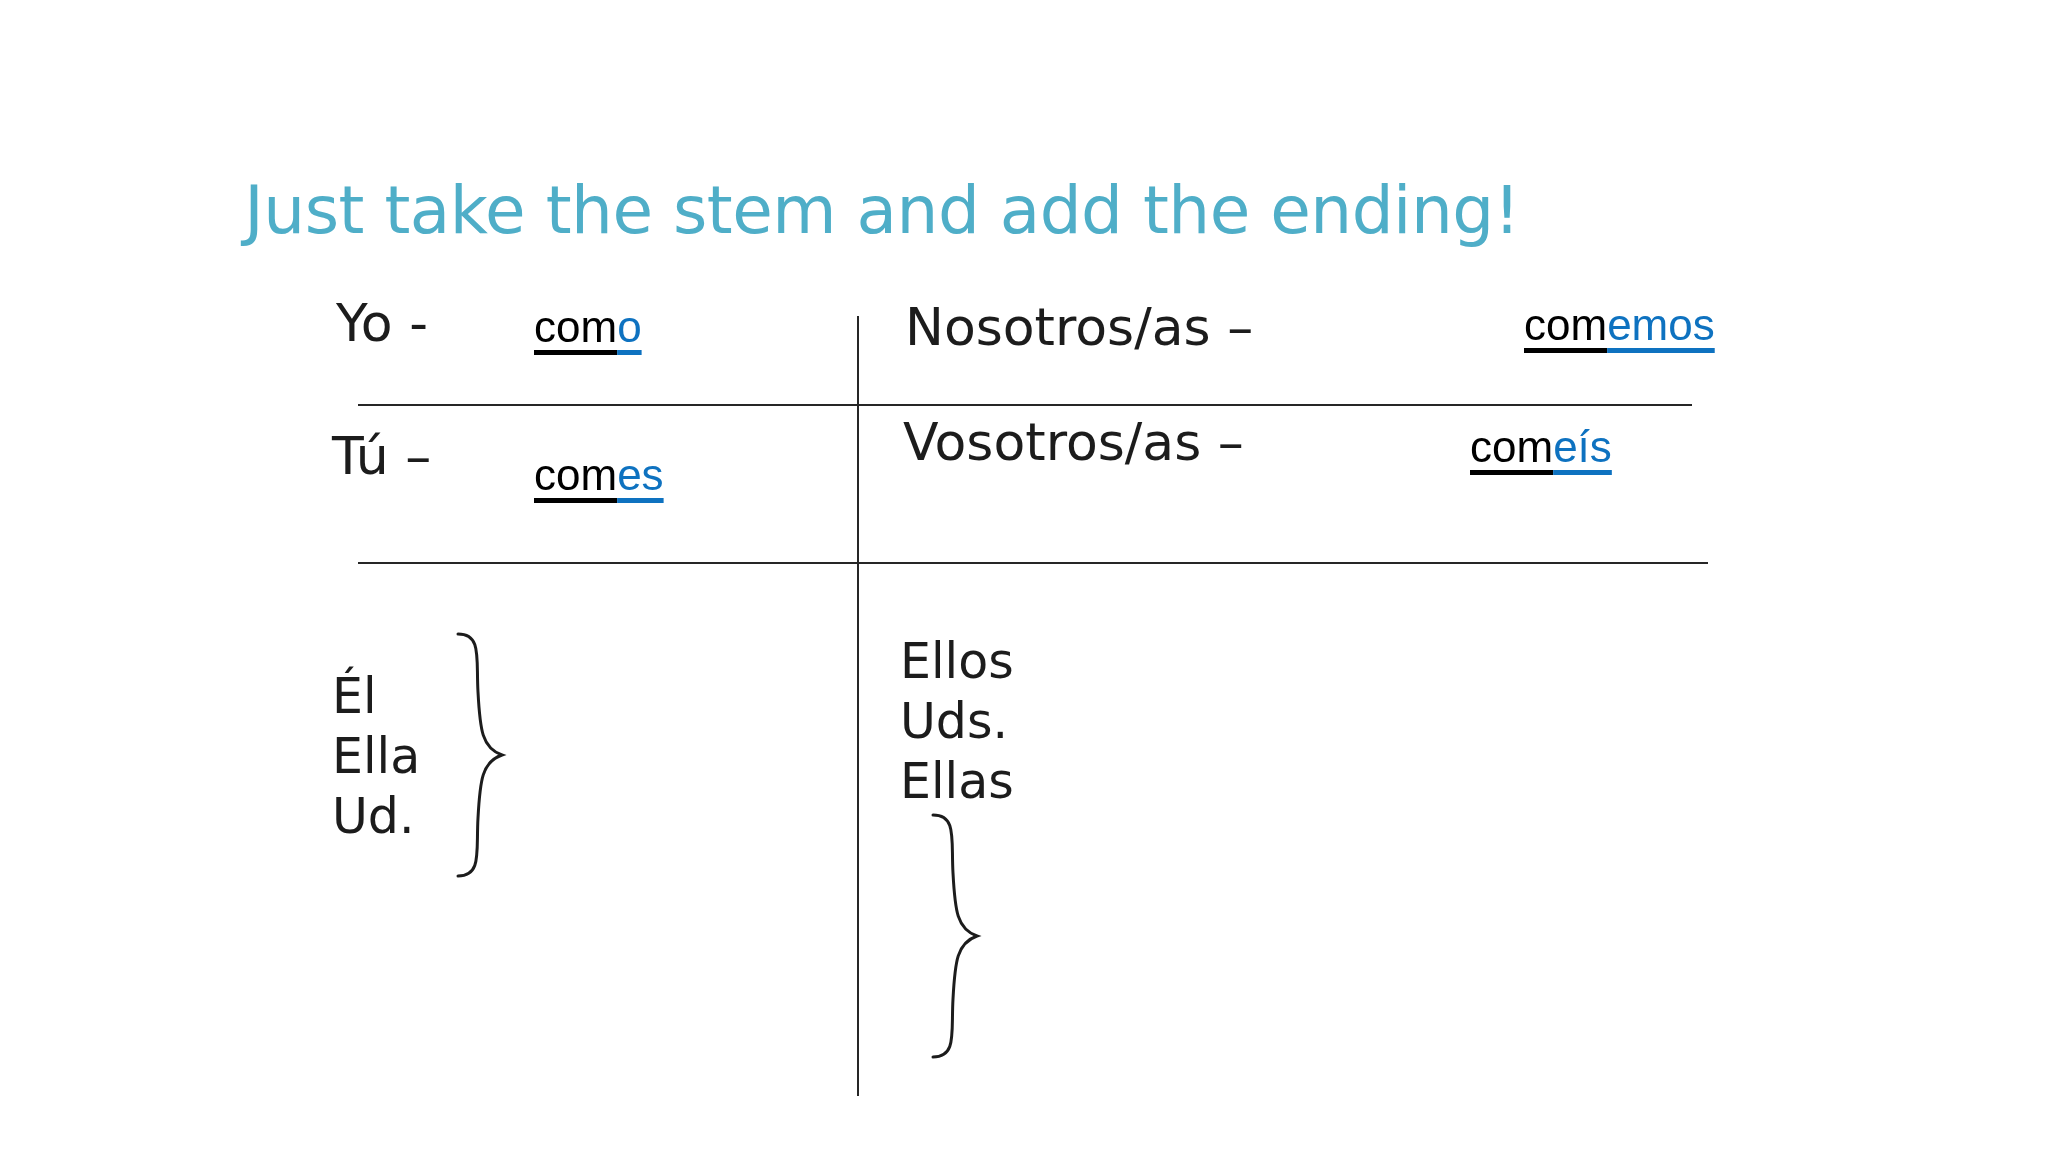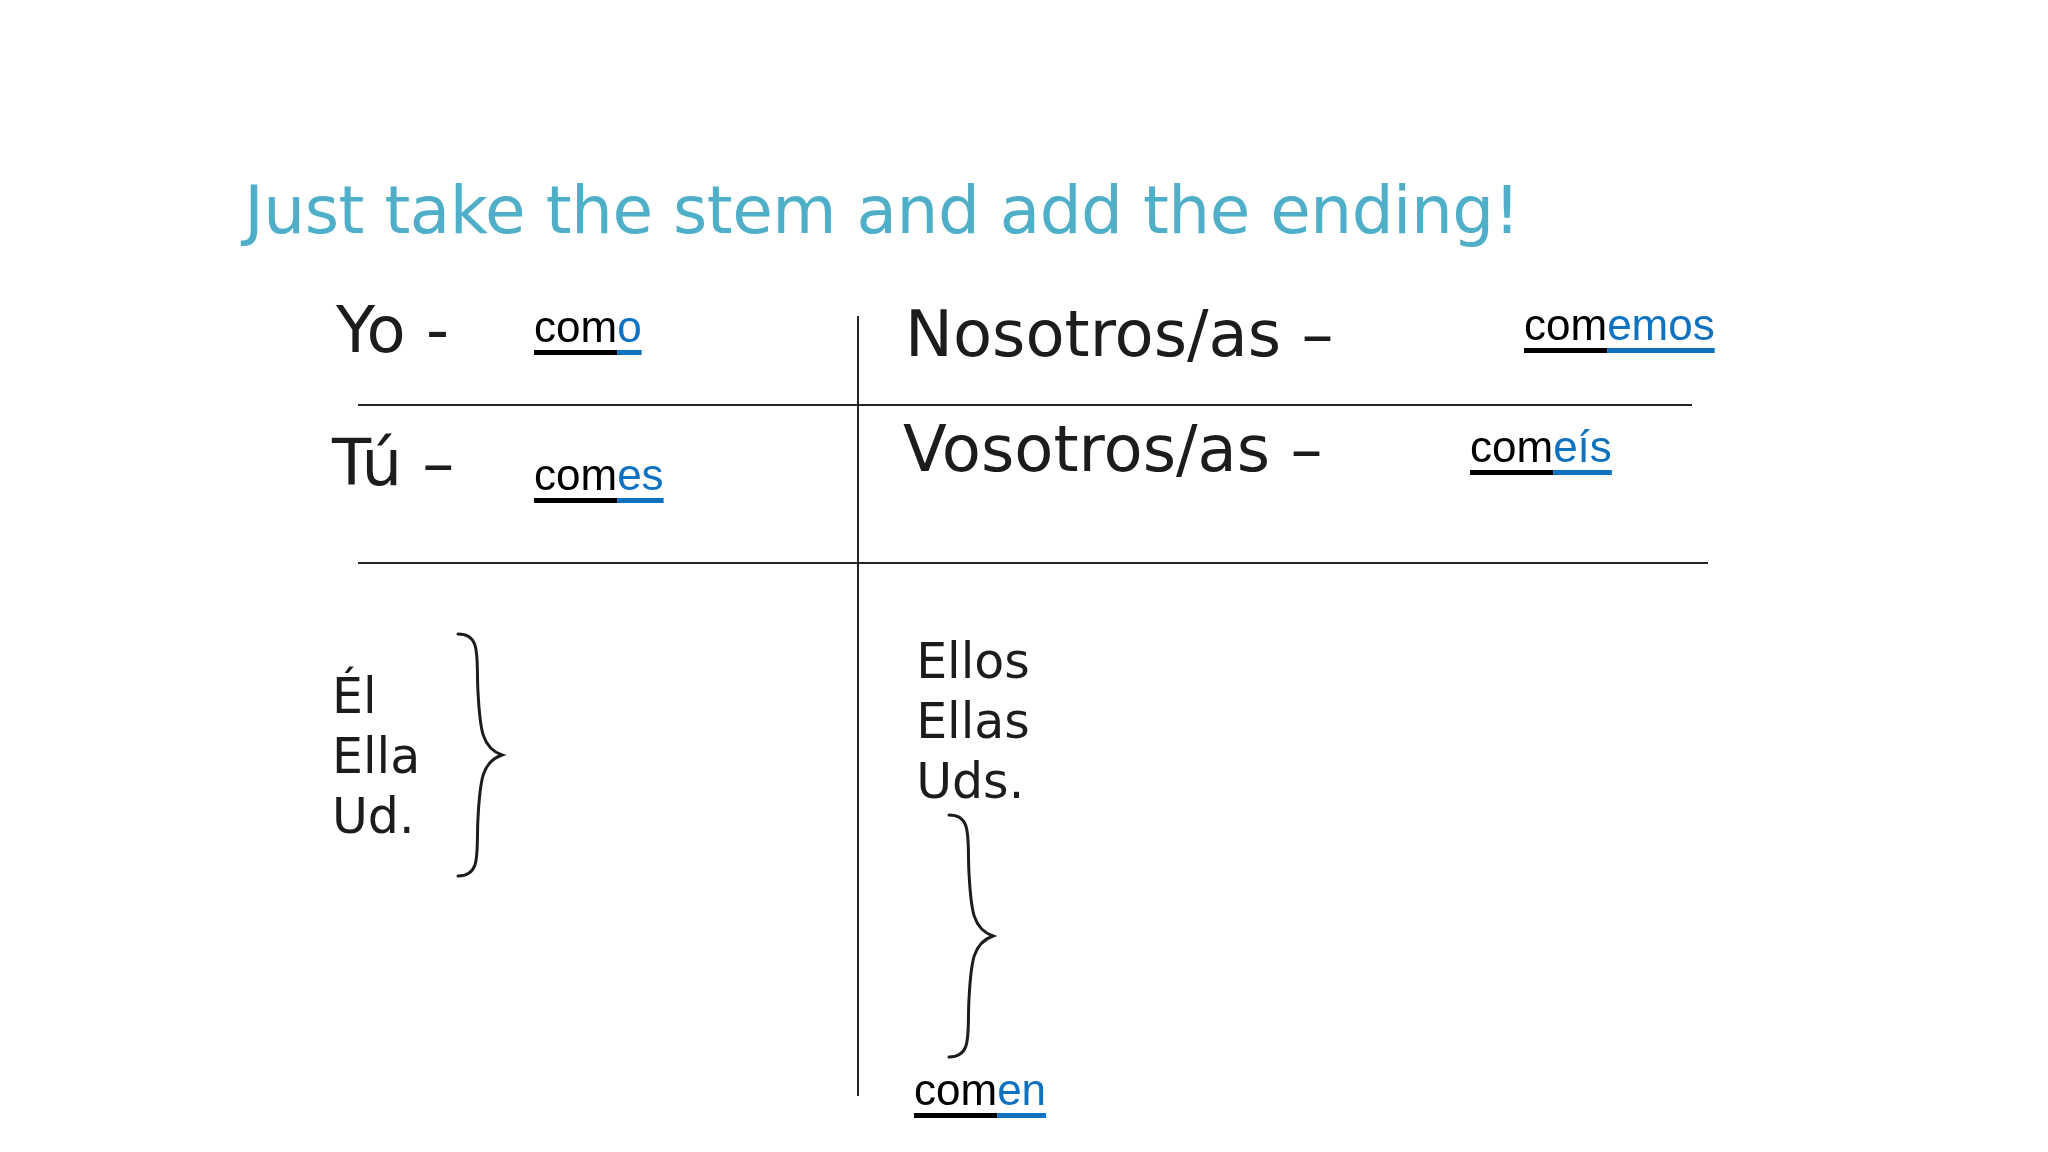--- a/index.html
+++ b/index.html
@@ -49,21 +49,21 @@
     border-left: 2px solid #262626;
   }
 
   
   .cell {
     position: absolute;
     white-space: nowrap;
   }
   .pronoun {
     font-family: "DejaVu Sans", sans-serif;
-    font-size: 64px;
+    font-size: 52px;
     font-weight: 400;
     color: #1c1c1c;
     white-space: nowrap;
   }
   .verb {
     font-family: "Liberation Sans", sans-serif;
     font-size: 44px;
     font-weight: 400;
     white-space: nowrap;
   }
@@ -162,24 +162,21 @@
   <span class="brace brace-left-sp">
     <svg width="56" height="250" viewBox="0 0 56 250" fill="none" xmlns="http://www.w3.org/2000/svg">
       <path d="M6 4 C 30 4, 24 28, 26 62 C 28 100, 30 118, 50 125 C 30 132, 28 150, 26 188 C 24 222, 30 246, 6 246" stroke="#1c1c1c" stroke-width="3" fill="none" stroke-linecap="round"></path>
     </svg>
   </span>
 </div>
 
 <div class="group group-right">
   <div class="group-words">
     <span class="pronoun">Ellos</span>
+    <span class="pronoun">Uds.</span>
     <span class="pronoun">Ellas</span>
-    <span class="pronoun">Uds.</span>
   </div>
   <span class="brace brace-right-sp">
     <svg width="56" height="250" viewBox="0 0 56 250" fill="none" xmlns="http://www.w3.org/2000/svg">
       <path d="M6 4 C 30 4, 24 28, 26 62 C 28 100, 30 118, 50 125 C 30 132, 28 150, 26 188 C 24 222, 30 246, 6 246" stroke="#1c1c1c" stroke-width="3" fill="none" stroke-linecap="round"></path>
     </svg>
   </span>
-  <span class="verb">
-    <span class="stem">com</span><span class="ending">en</span>
-  </span>
 </div>
 
 </body></html>

